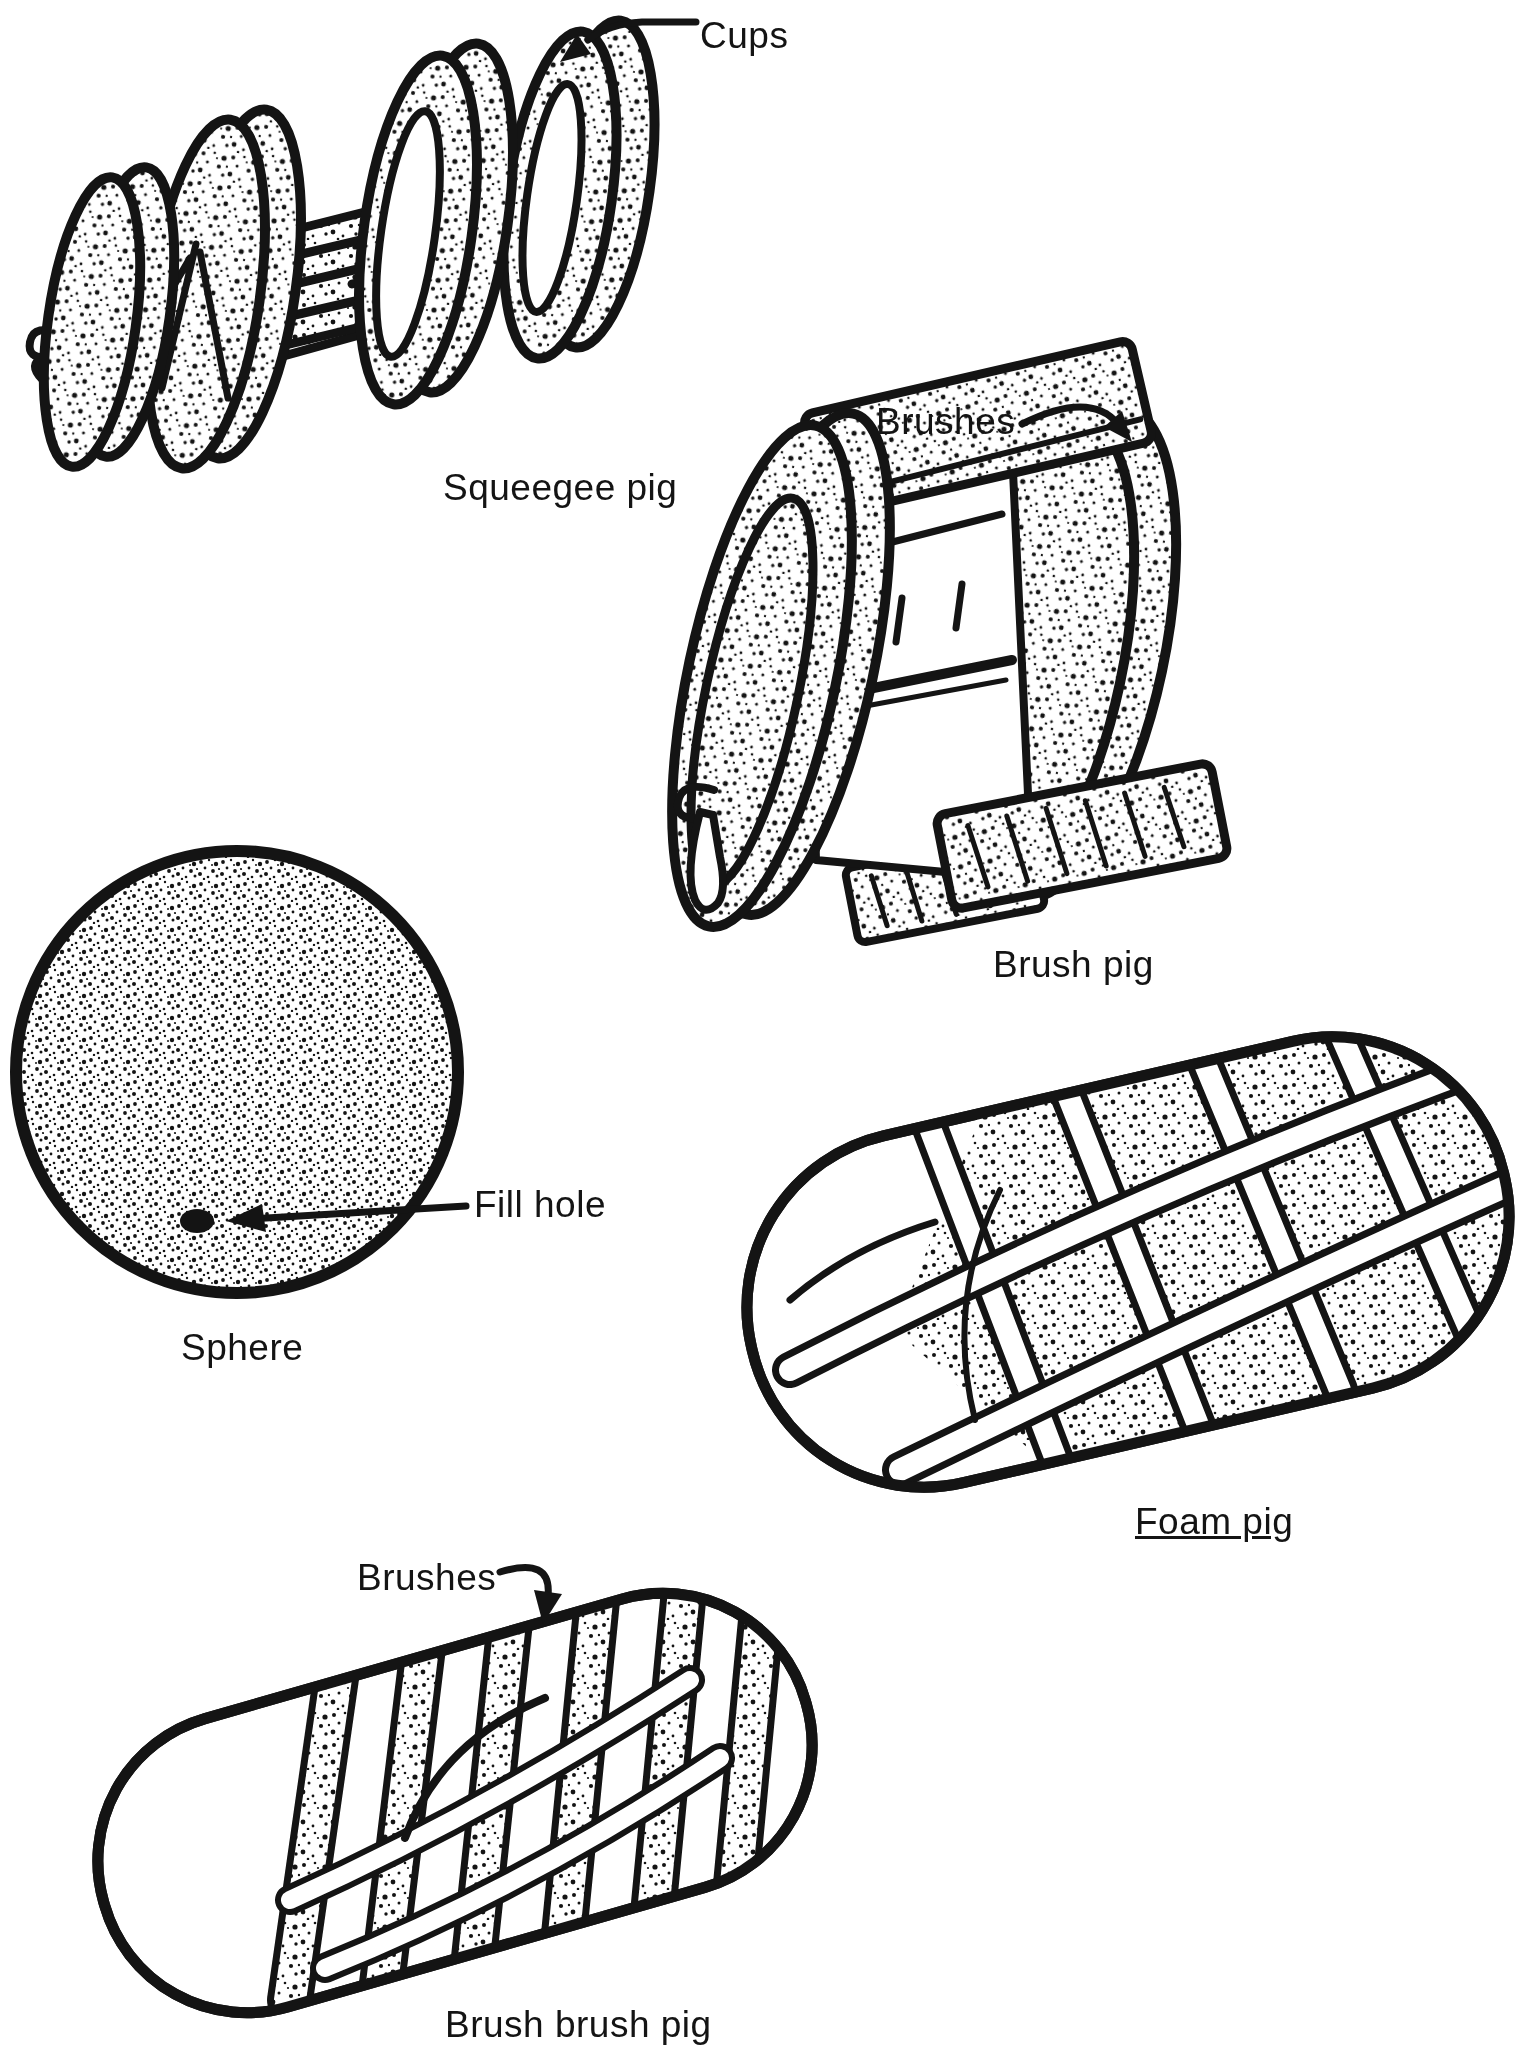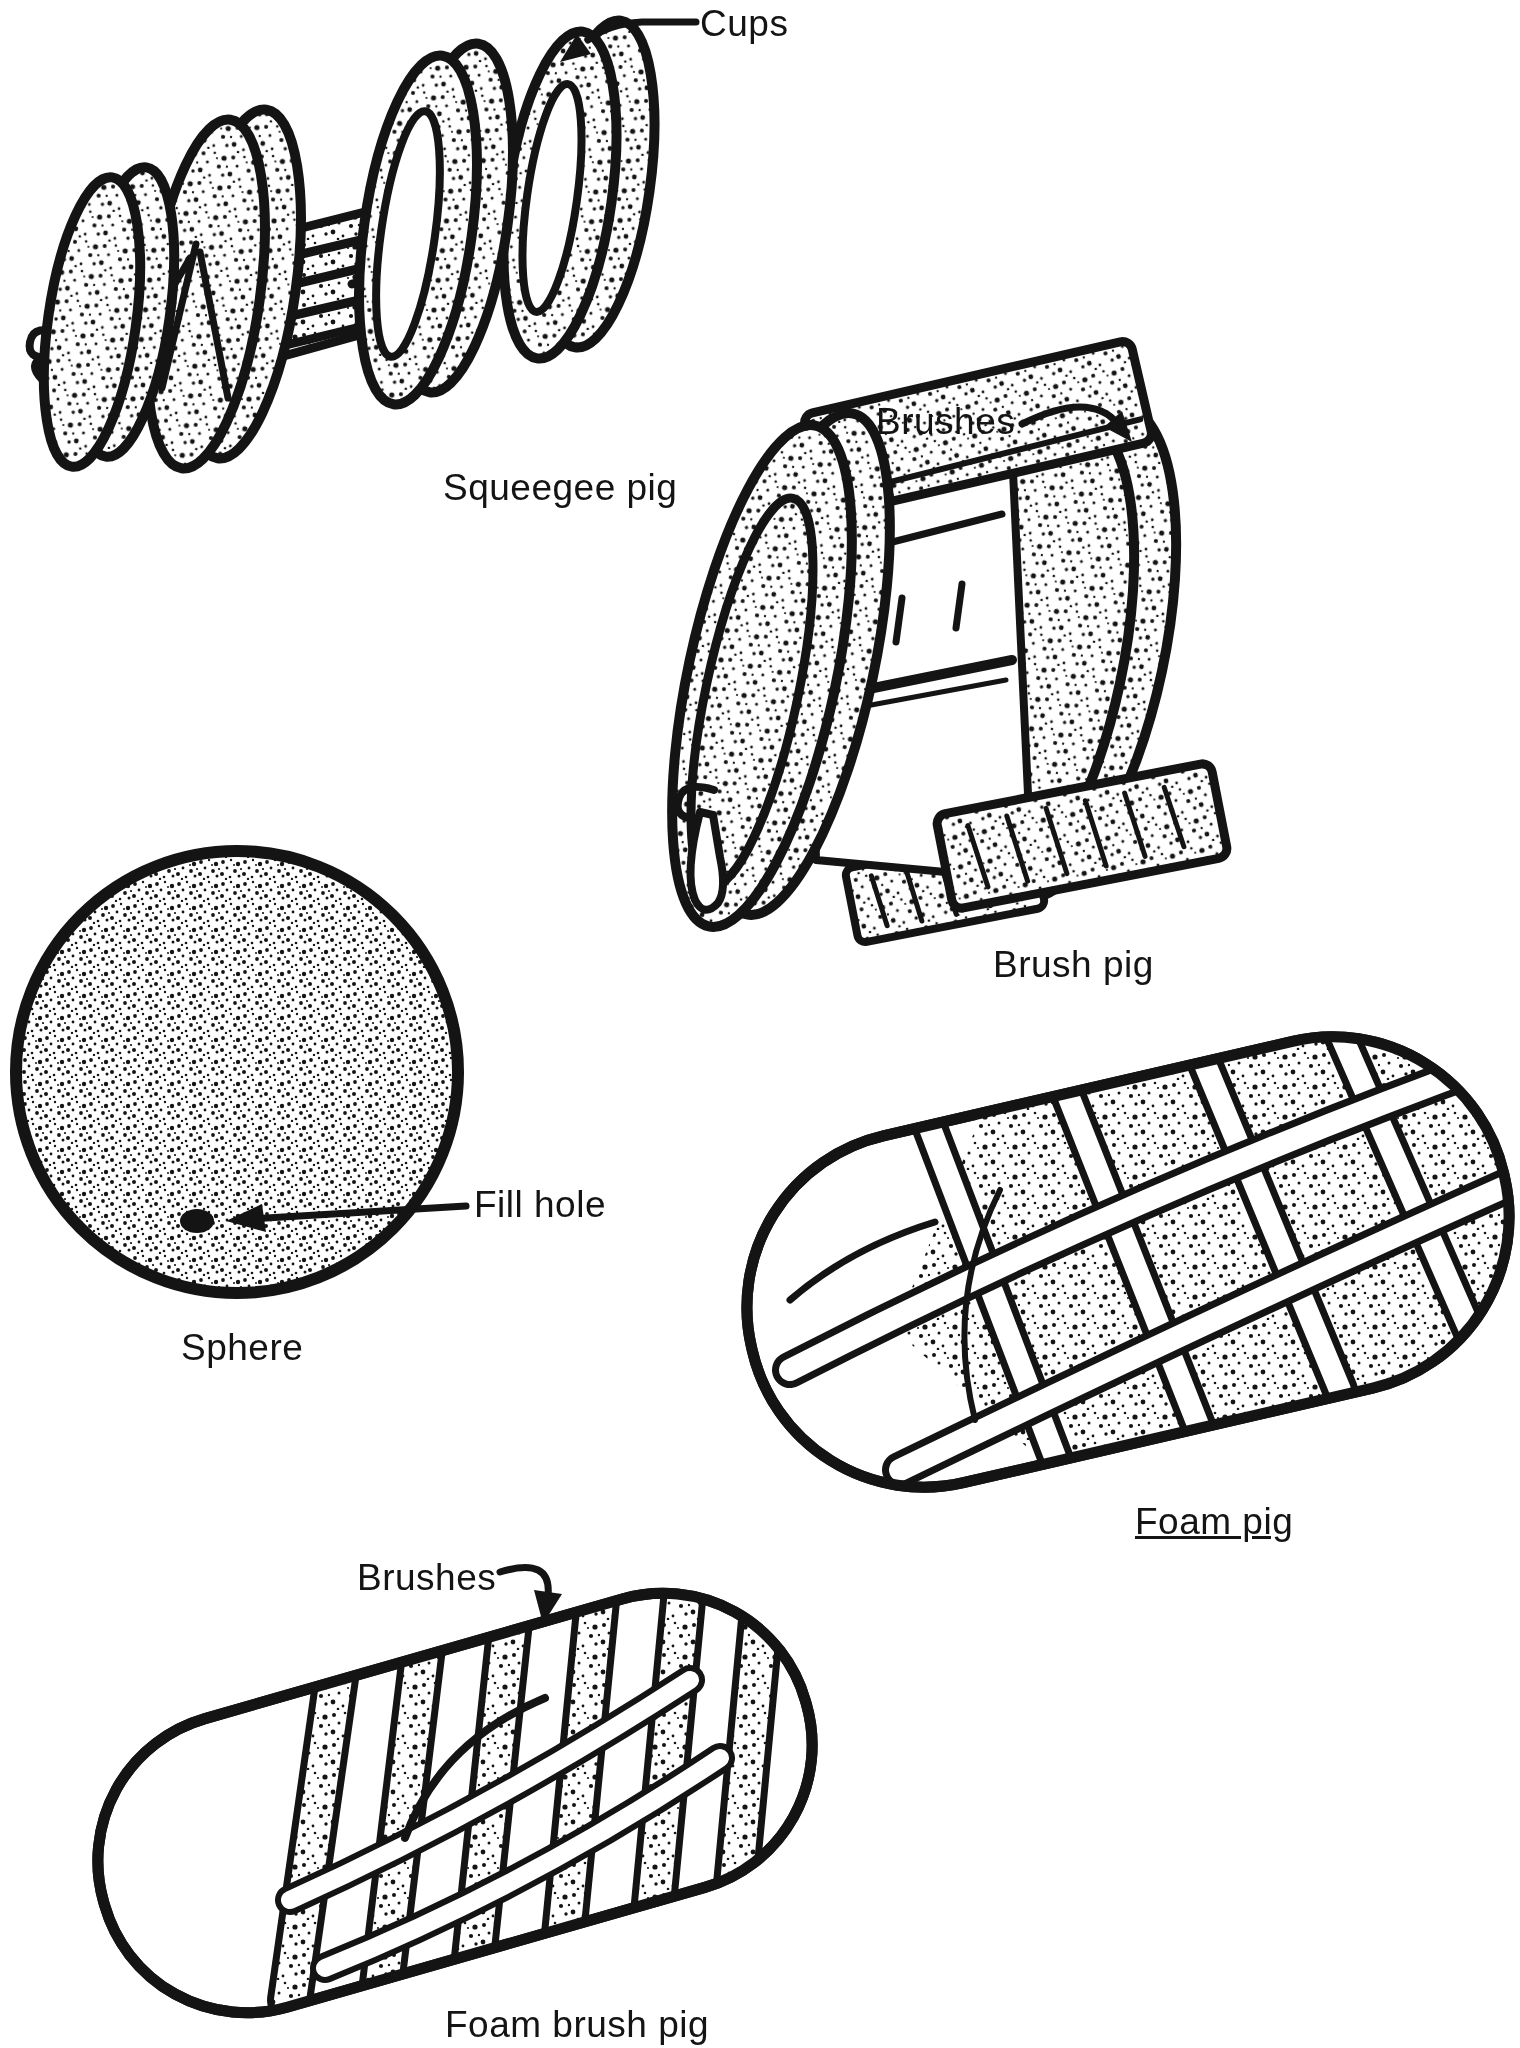--- a/index.html
+++ b/index.html
@@ -223,23 +223,23 @@
     </g>
     <rect class="o" stroke-width="11" x="90" y="1653" width="730" height="300" rx="148" ry="148" transform="rotate(-16 455 1803)"></rect>
 
     <g>
       <path class="o" stroke-width="7" d="M500,1572 Q552,1556 548,1596"></path>
       <polygon class="hd" points="543,1624 534,1590 562,1594"></polygon>
     </g>
   </g>
 </svg>
 
-<div class="lbl" style="left:700px; top:4px;">Cups</div>
+<div class="lbl" style="left:700px; top:16px;">Cups</div>
 <div class="lbl" style="left:443px; top:468px;">Squeegee pig</div>
 <div class="lbl" style="left:876px; top:402px;">Brushes</div>
 <div class="lbl" style="left:993px; top:945px;">Brush pig</div>
 <div class="lbl" style="left:474px; top:1185px;">Fill hole</div>
 <div class="lbl" style="left:165px; top:1328px;margin-left:16px;">Sphere</div>
 <div class="lbl" style="left:1135px;top:1502px;text-decoration:underline;">Foam pig</div>
 <div class="lbl" style="left:357px; top:1558px;">Brushes</div>
-<div class="lbl" style="left:445px; top:2005px;">Foam brush pig</div>
+<div class="lbl" style="left:445px; top:2005px;">Brush brush pig</div>
 
 </div>
 
 </body></html>

